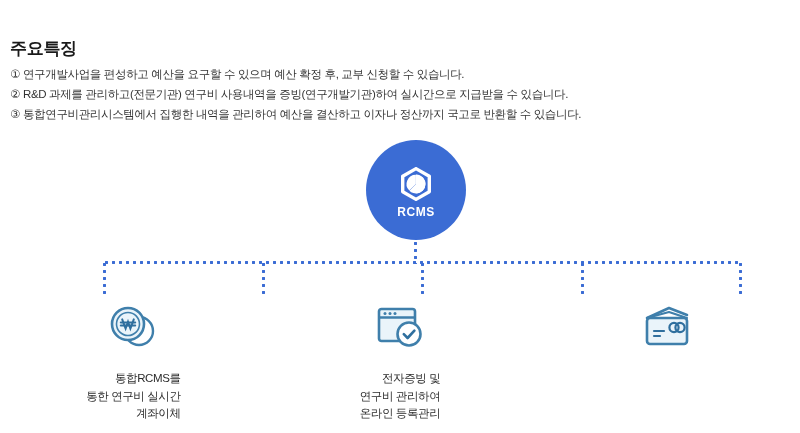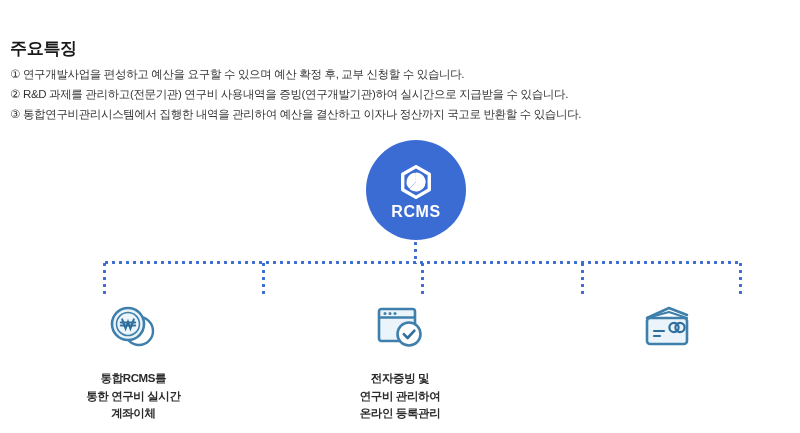--- a/index.html
+++ b/index.html
@@ -64,21 +64,21 @@
     display: flex;
     flex-direction: column;
     align-items: center;
     justify-content: center;
     box-sizing: border-box;
     padding-top: 6px;
   }
   #logo-mark { line-height: 0; margin-bottom: 4px; }
   #logo-text {
     color: #ffffff;
-    font-size: 16px;
+    font-size: 12px;
     font-weight: bold;
     letter-spacing: 0.6px;
     font-family: "Liberation Sans", sans-serif;
   }
 
   
   .dot-h, .dot-v {
     position: absolute;
   }
   .dot-h {
@@ -112,27 +112,26 @@
   }
   .feature-icon {
     height: 56px;
     display: flex;
     align-items: center;
     justify-content: center;
     line-height: 0;
   }
   .feature-label {
     margin-top: 14px;
-    text-align: center;
+    text-align: right;
     font-size: 11.5px;
     line-height: 17.5px;
     letter-spacing: -0.4px;
     color: #2b2b2b;
     white-space: pre-line;
-    font-weight: bold;
   }
 </style>
 </head>
 <body>
 
 <div id="page-title">주요특징</div>
 
 <div id="bullet-list">
   <div class="bullet-row">
     <span class="bullet-mark">①</span><span>연구개발사업을 편성하고 예산을 요구할 수 있으며 예산 확정 후, 교부 신청할 수 있습니다.</span>

